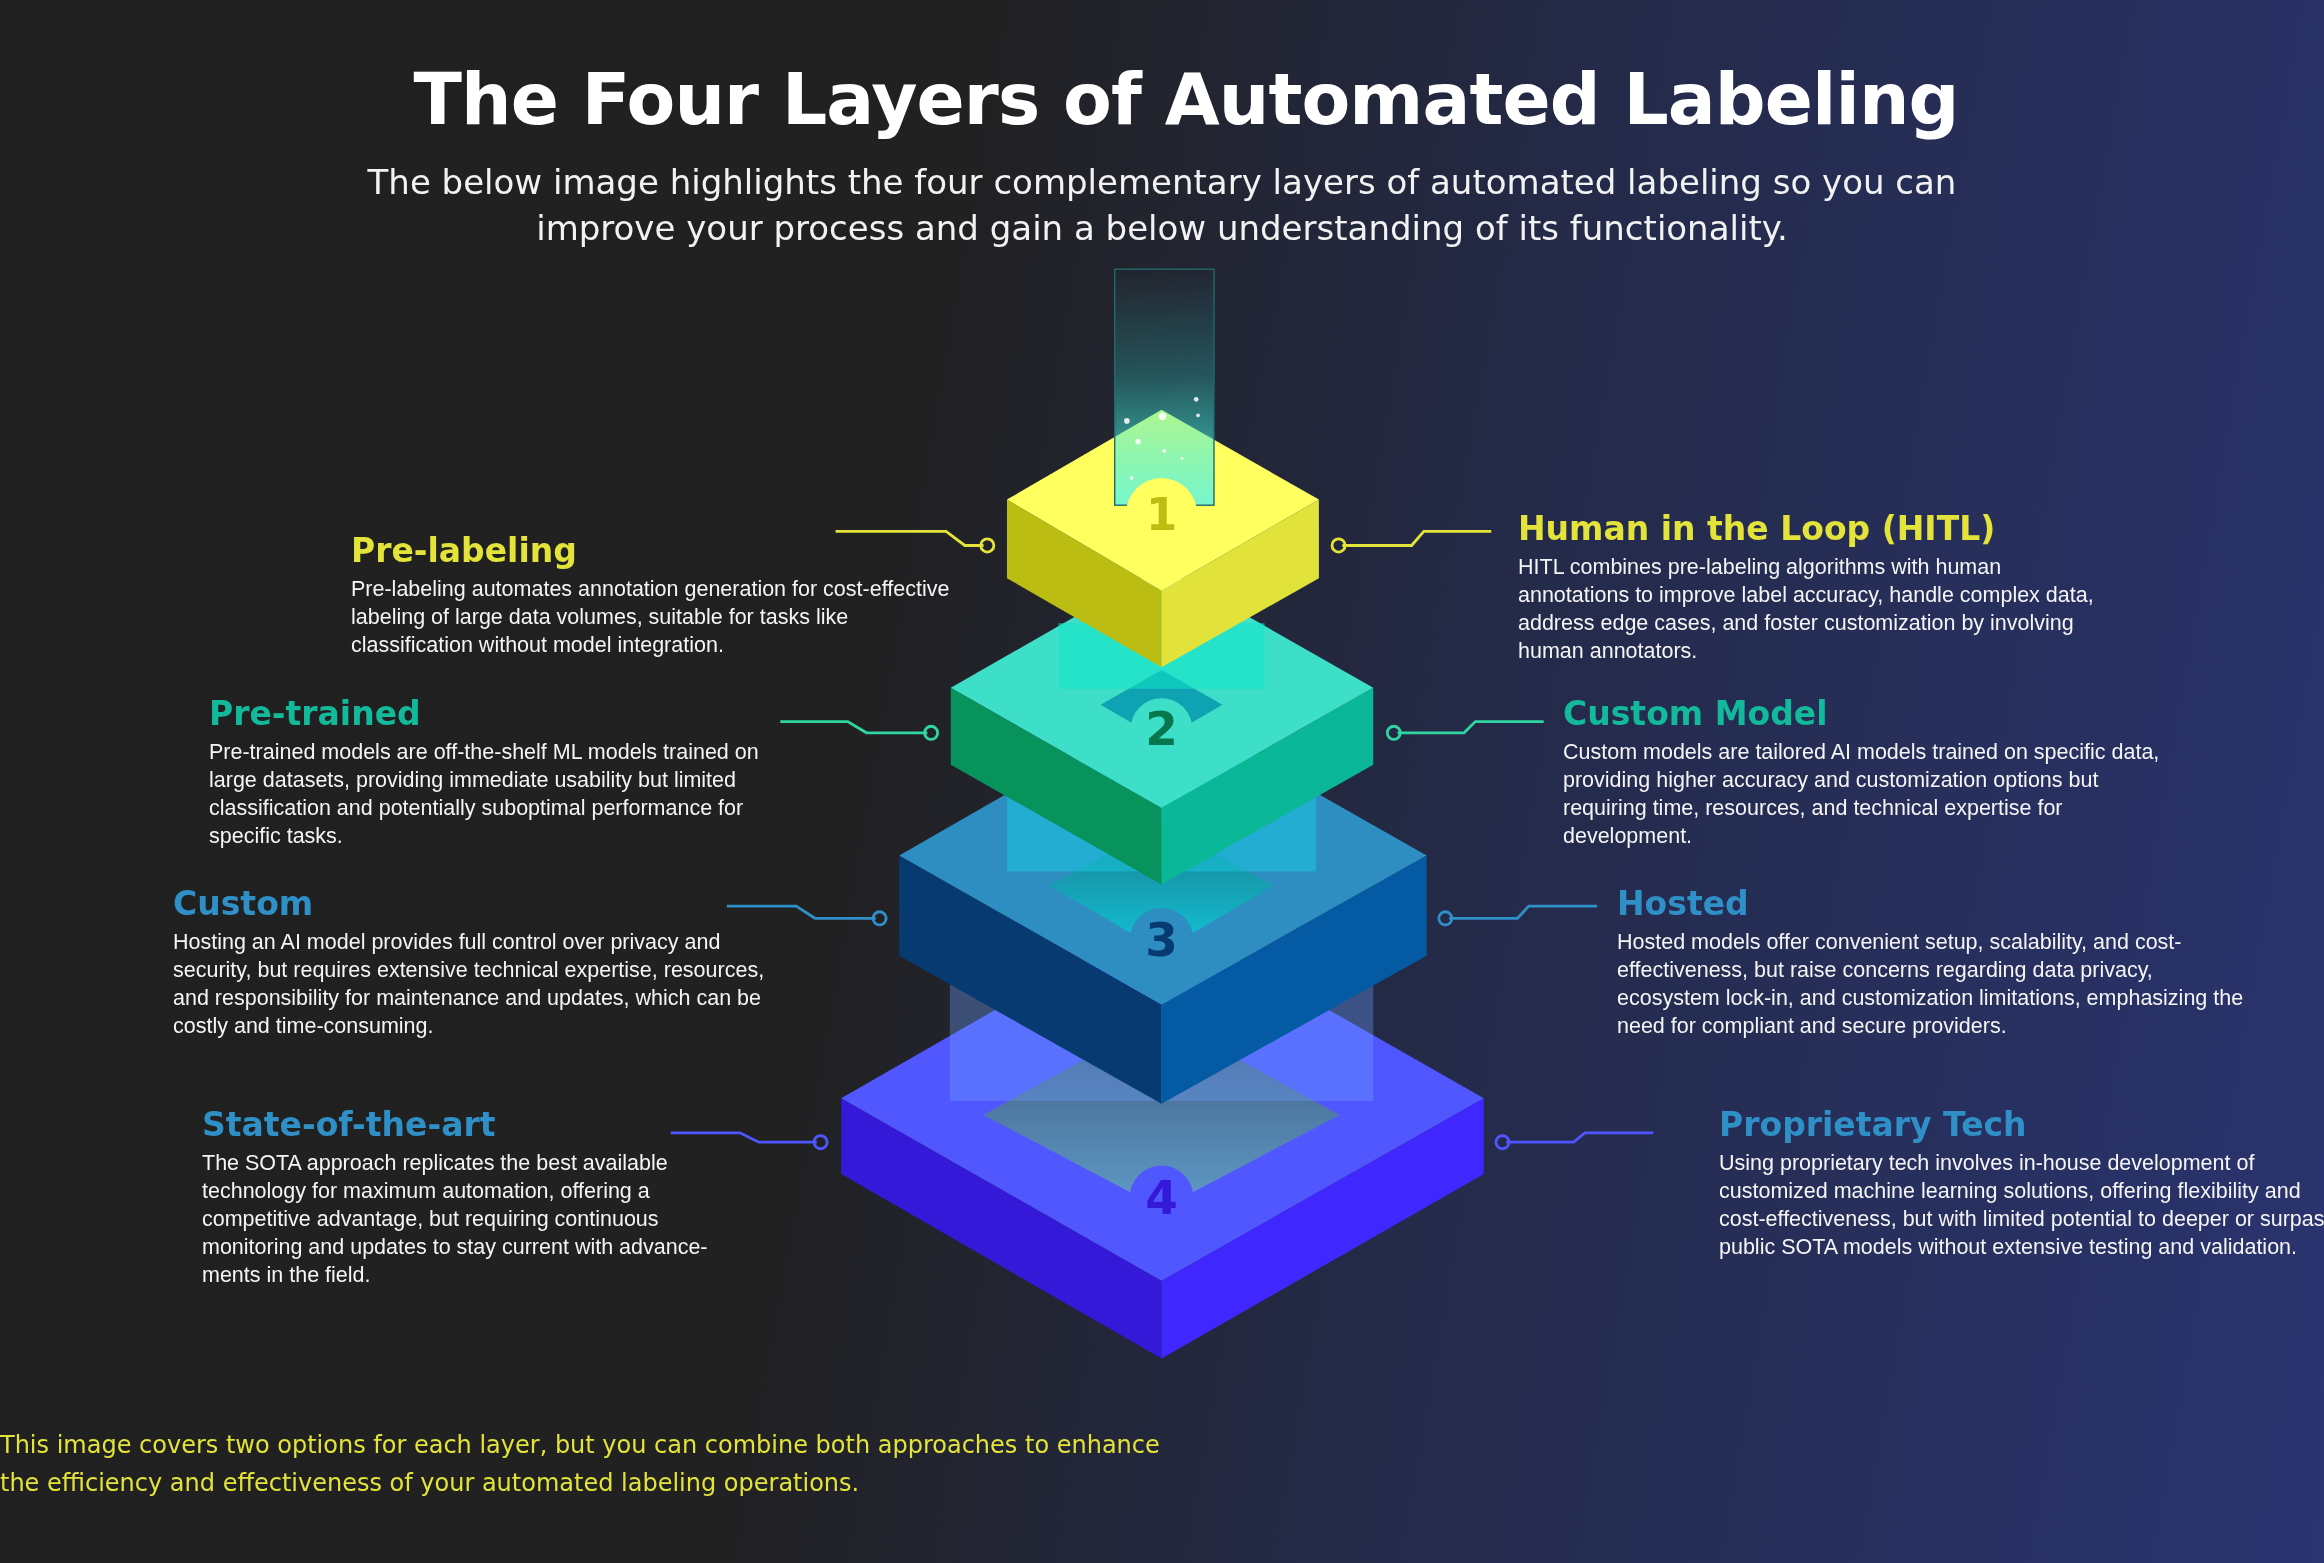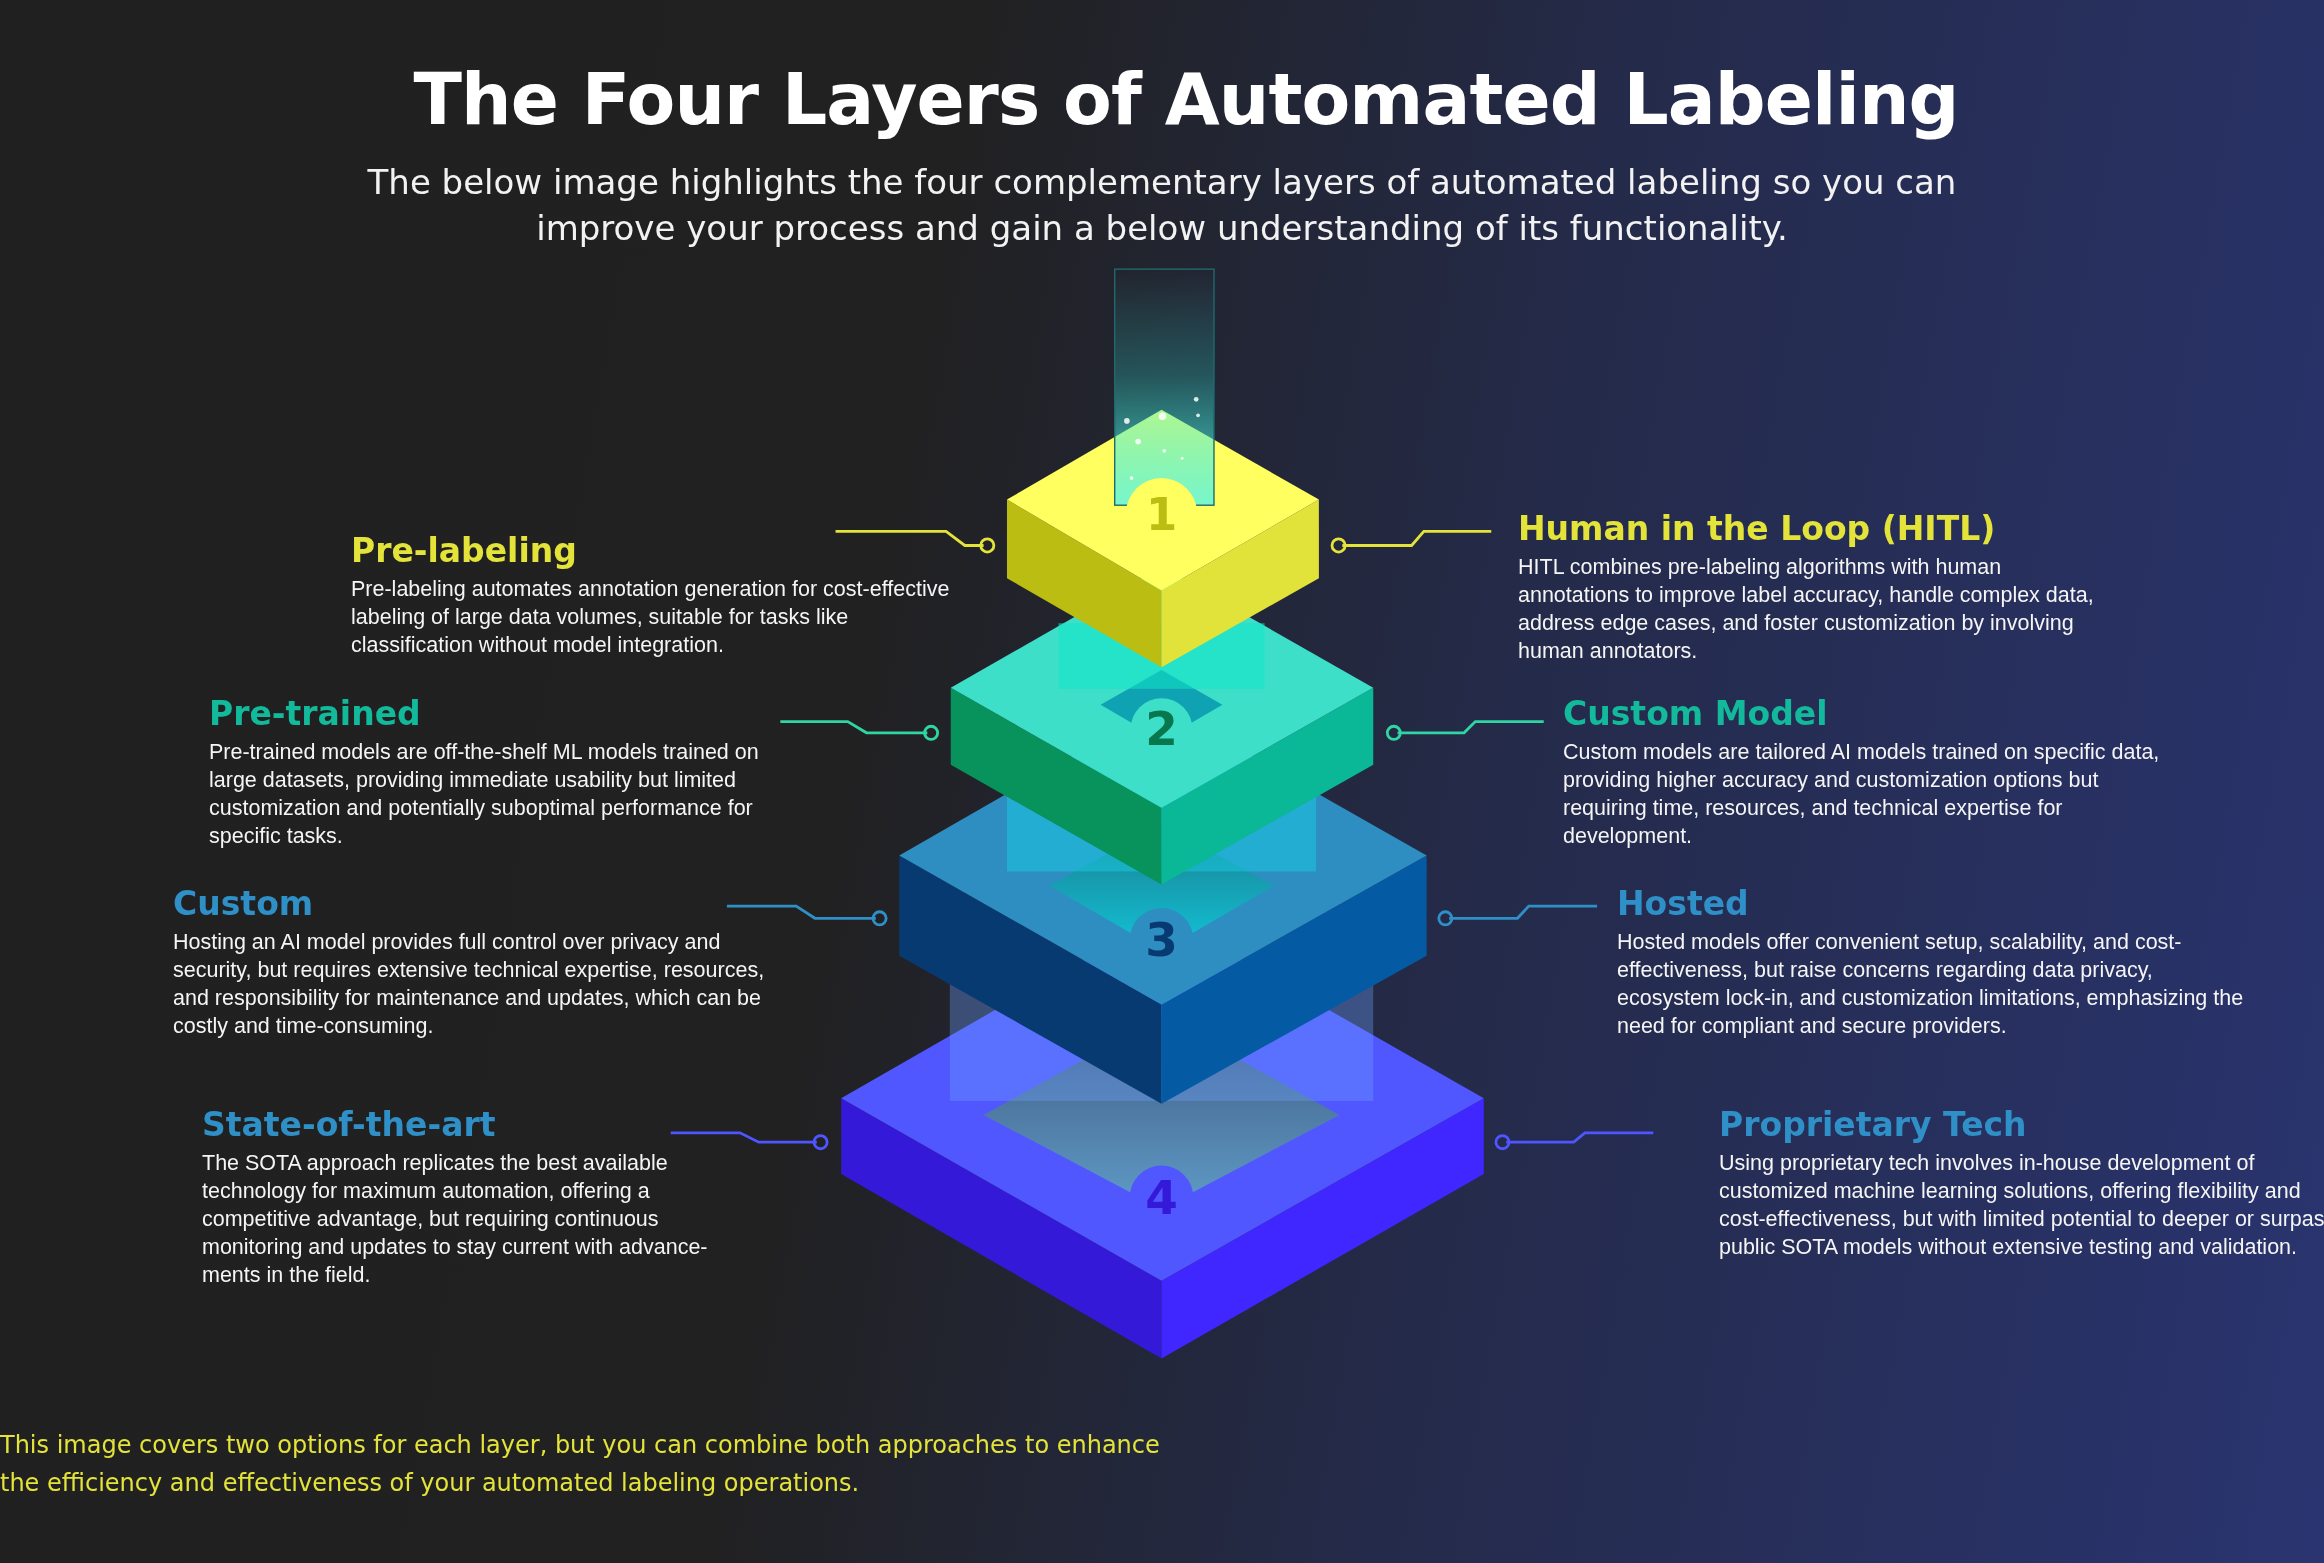--- a/index.html
+++ b/index.html
@@ -114,21 +114,21 @@
       </g>
     </g>
   </svg>
 
   <div class="block" style="left:351px;top:508px;width:600px;margin-top:22px;">
     <h3 style="color:#e3e33a;">Pre-labeling</h3>
     <p>Pre-labeling automates annotation generation for cost-effective labeling of large data volumes, suitable for tasks like classification without model integration.</p>
   </div>
   <div class="block" style="left:209px;top:693px;width:600px;">
     <h3 style="color:#12b99a;">Pre-trained</h3>
-    <p>Pre-trained models are off-the-shelf ML models trained on large datasets, providing immediate usability but limited customization and potentially suboptimal performance for specific tasks.</p>
+    <p>Pre-trained models are off-the-shelf ML models trained on large datasets, providing immediate usability but limited classification and potentially suboptimal performance for specific tasks.</p>
   </div>
   <div class="block" style="left:173px;top:883px;width:600px;">
     <h3 style="color:#2f8fc7;">Custom</h3>
     <p>Hosting an AI model provides full control over privacy and security, but requires extensive technical expertise, resources, and responsibility for maintenance and updates, which can be costly and time-consuming.</p>
   </div>
   <div class="block" style="left:202px;top:1104px;width:553px;">
     <h3 style="color:#2f8fc7;">State-of-the-art</h3>
     <p>The SOTA approach replicates the best available technology for maximum automation, offering a competitive advantage, but requiring continuous monitoring and updates to stay current with advance-ments in the field.</p>
   </div>
 

